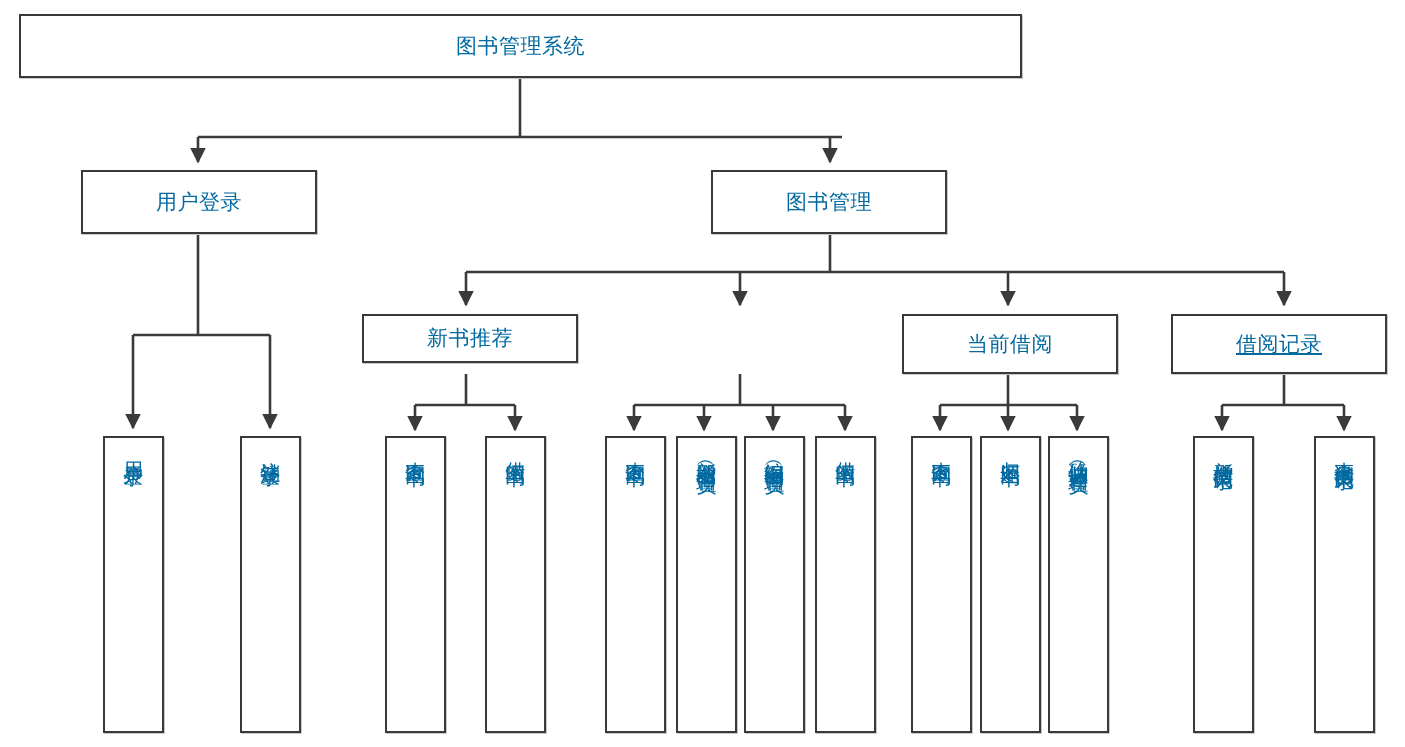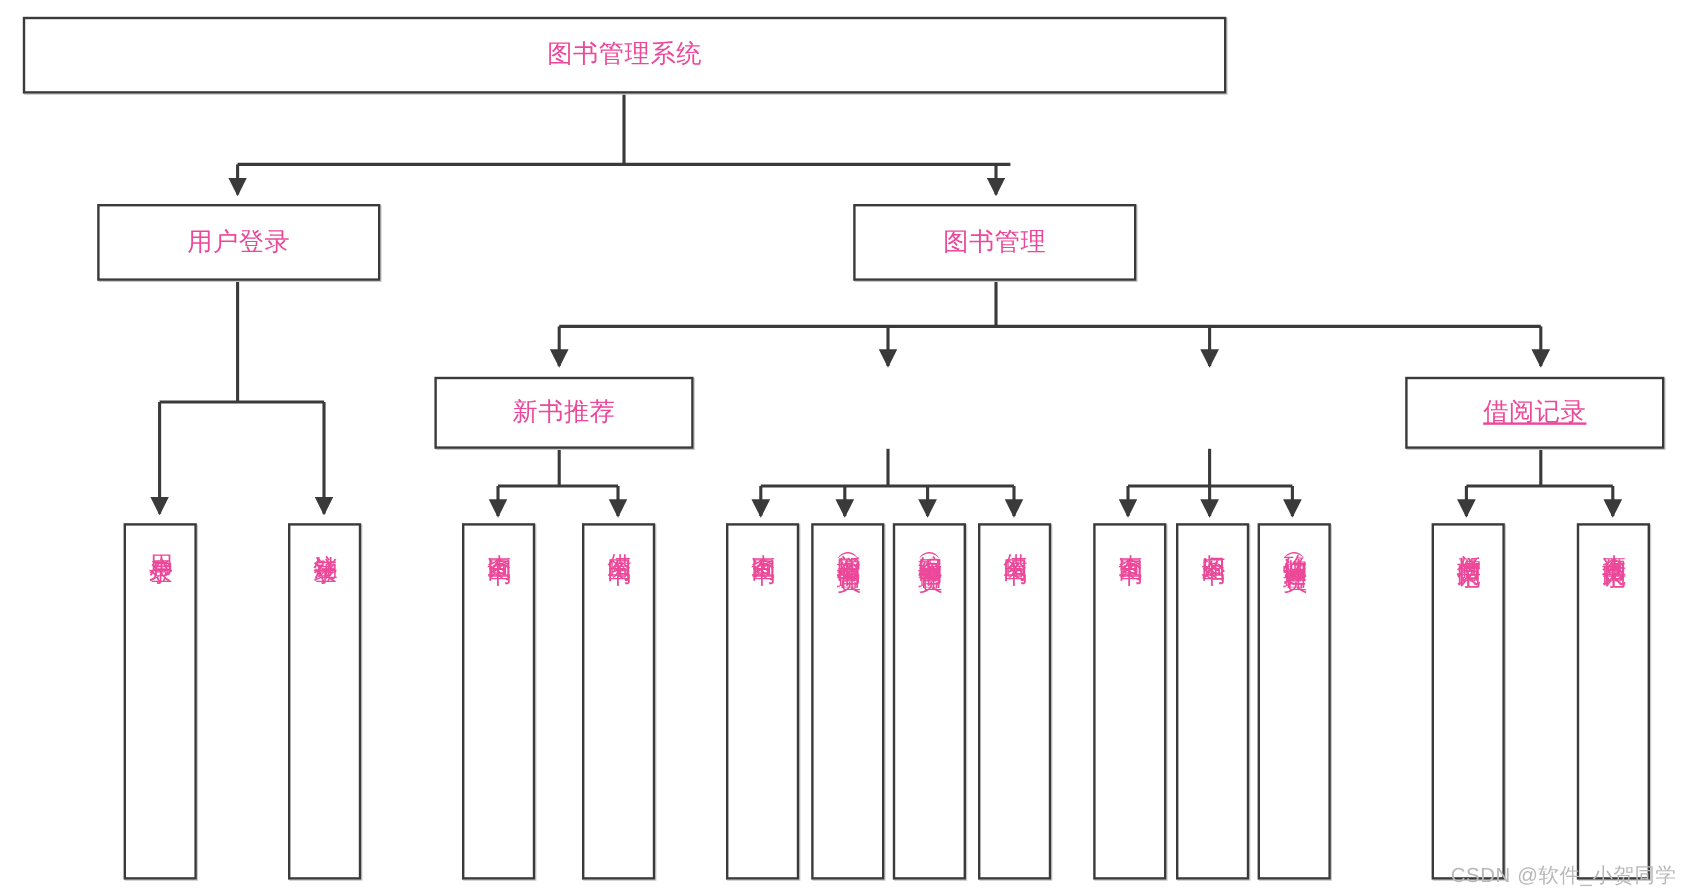--- a/index.html
+++ b/index.html
@@ -26,21 +26,21 @@
     pointer-events: none;
   }
   .node {
     position: absolute;
     box-sizing: border-box;
     background: #ffffff;
     border: 2.5px solid #3a3a3a;
     display: flex;
     align-items: center;
     justify-content: center;
-    color: #ec4899;
+    color: #0369a1;
     box-shadow: 1px 1px 0 #c9c9c9;
   }
   .node .lbl {
     display: block;
     text-align: center;
     line-height: 1.18;
     white-space: nowrap;
   }
   .node.h .lbl {
     font-size: 21px;
@@ -131,22 +131,25 @@
     <span class="lbl">图书管理系统</span>
   </div>
 
   <div class="node h" style="left:81px; top:170px; width:236px; height:64px;">
     <span class="lbl">用户登录</span>
   </div>
   <div class="node h" style="left:711px; top:170px; width:236px; height:64px;">
     <span class="lbl">图书管理</span>
   </div>
 
-  <div class="node h" style="left:362px; top:314px; width:216px; height:60px;">
+  <div class="node h" style="left:362px; top:314px; width:216px; height:49px;">
     <span class="lbl">新书推荐</span>
+  </div>
+  <div class="node h" style="left:902px; top:314px; width:216px; height:60px;">
+    <span class="lbl">当前借阅</span>
   </div>
   <div class="node h" style="left:1171px; top:314px; width:216px; height:60px;text-decoration:underline;">
     <span class="lbl">借阅记录</span>
   </div>
 
   <div class="node v" style="left:103px; top:436px; width:61px; height:297px;">
     <span class="lbl">用户登录</span>
   </div>
   <div class="node v" style="left:240px; top:436px; width:61px; height:297px;">
     <span class="lbl">注销登录</span>
@@ -182,15 +185,14 @@
     <span class="lbl">确认归还（管理员）</span>
   </div>
 
   <div class="node v" style="left:1193px; top:436px; width:61px; height:297px;">
     <span class="lbl">新增借阅记录</span>
   </div>
   <div class="node v" style="left:1314px; top:436px; width:61px; height:297px;">
     <span class="lbl">查询借阅记录</span>
   </div>
 
-  <div class="watermark">CSDN @软件_小贺同学</div>
 
 </div>
 
 </body></html>

